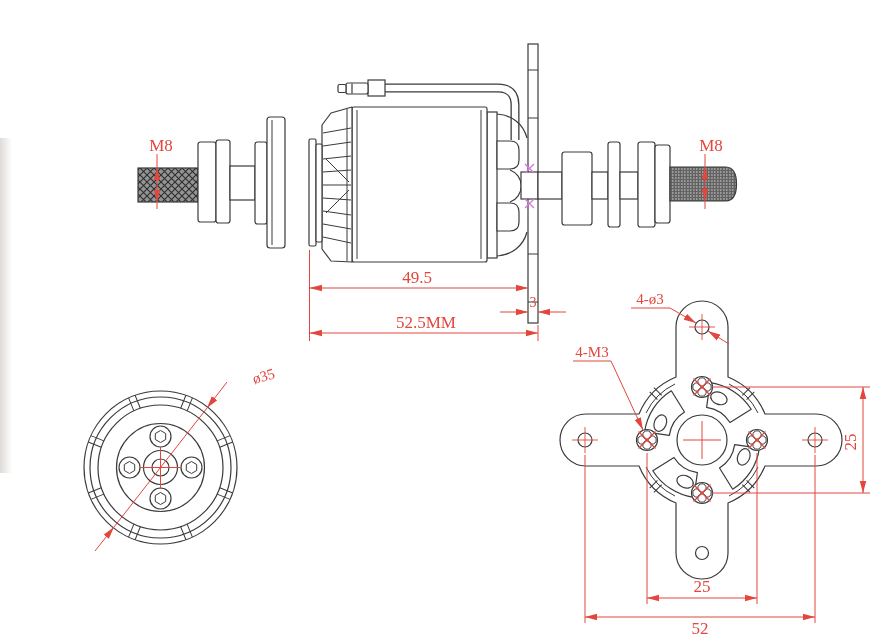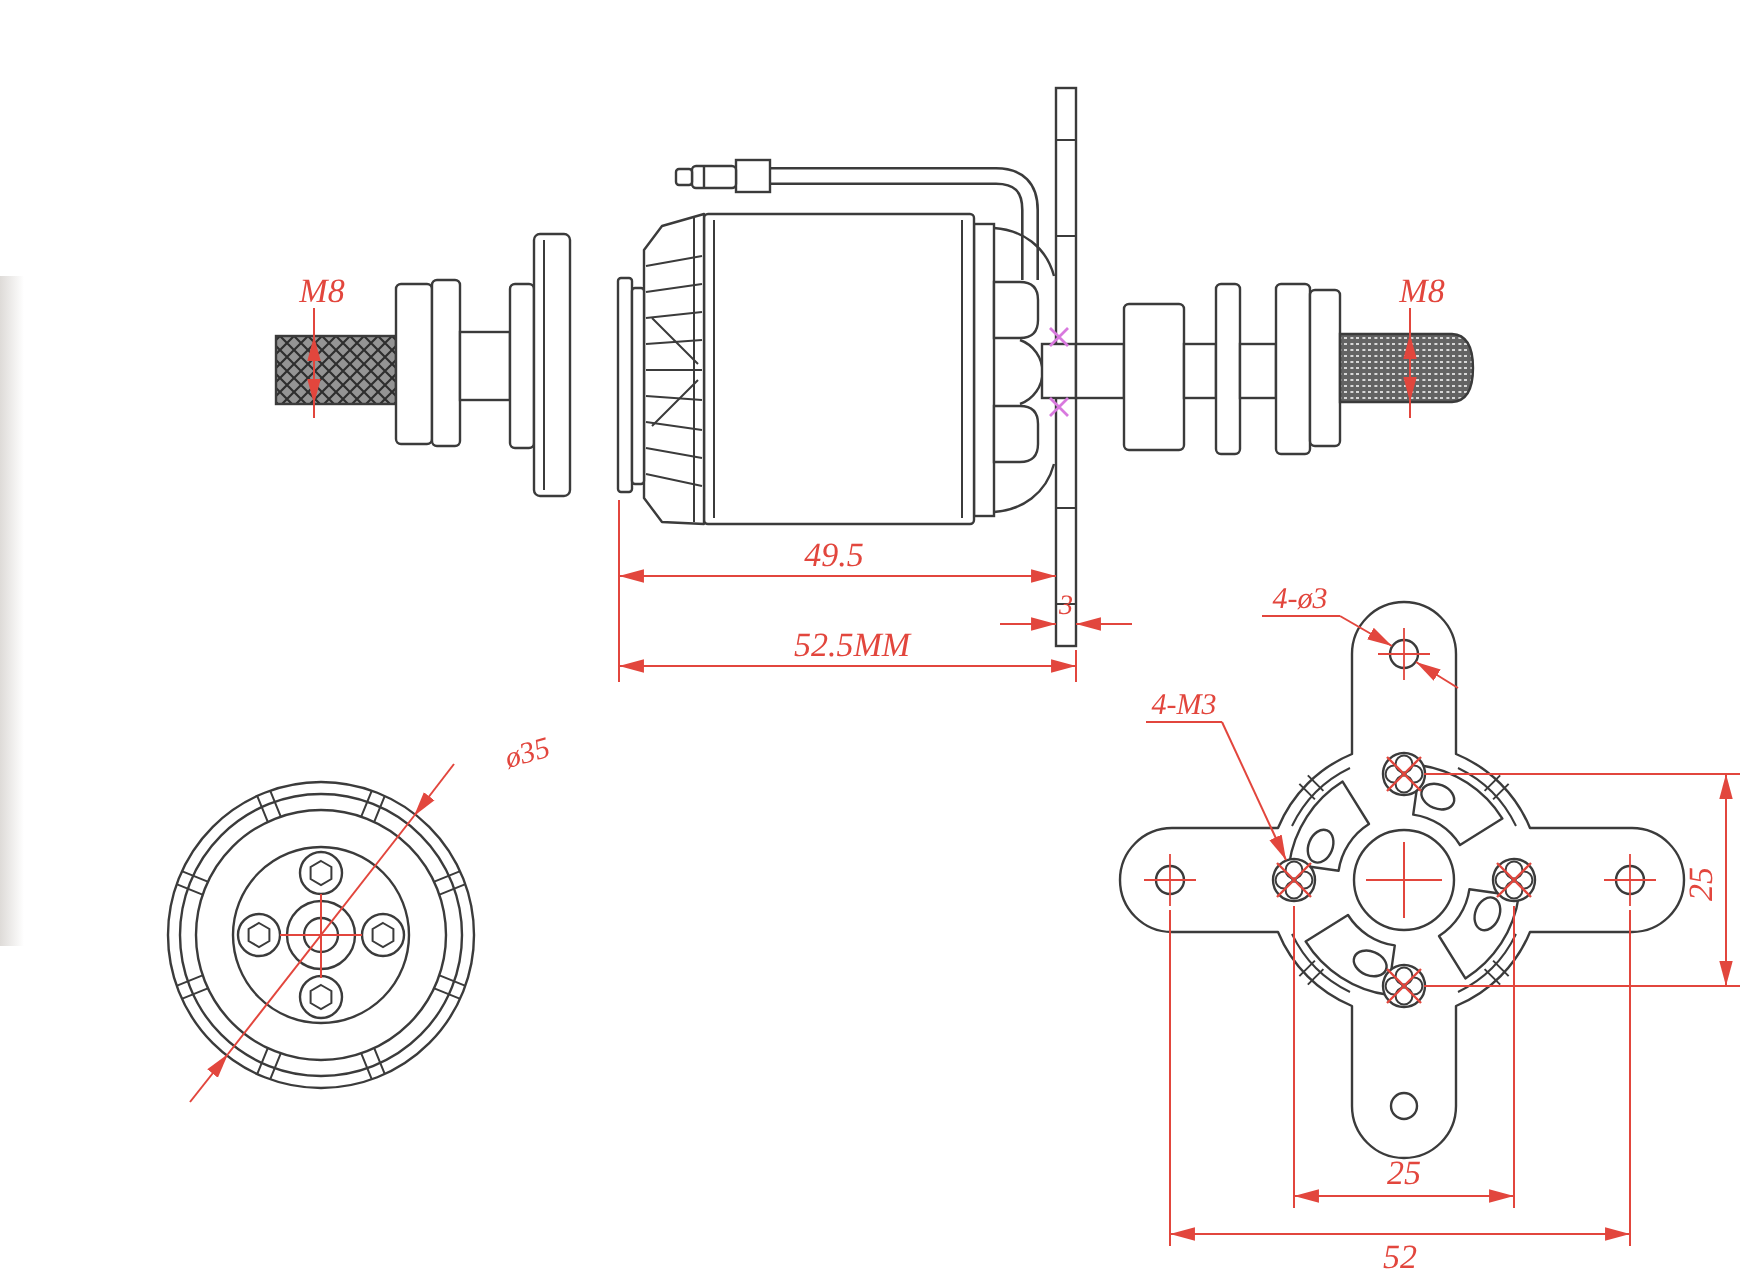--- a/index.html
+++ b/index.html
@@ -1,17 +1,17 @@
 <!DOCTYPE html>
 <html><head>
 <meta charset="utf-8">
 <style>
   html,body{margin:0;padding:0;background:#fff;}
   .stage{position:relative;width:879px;height:642px;background:#ffffff;overflow:hidden;
-         font-family:"Liberation Serif", serif;font-style:italic;}
+         font-family:"Liberation Serif", serif;}
   svg{position:absolute;left:0;top:0;}
   .edge-shadow{position:absolute;left:0;top:138px;width:12px;height:335px;
     background:linear-gradient(to right, rgba(168,160,152,.38), rgba(168,160,152,0));
     pointer-events:none;}
   text{font-family:"Liberation Serif", serif;fill:#e2463d;}
   .dim{font-size:17px;}
   .dimsm{font-size:14px;}
   .lbl{font-size:15px;}
 </style>
 </head>

